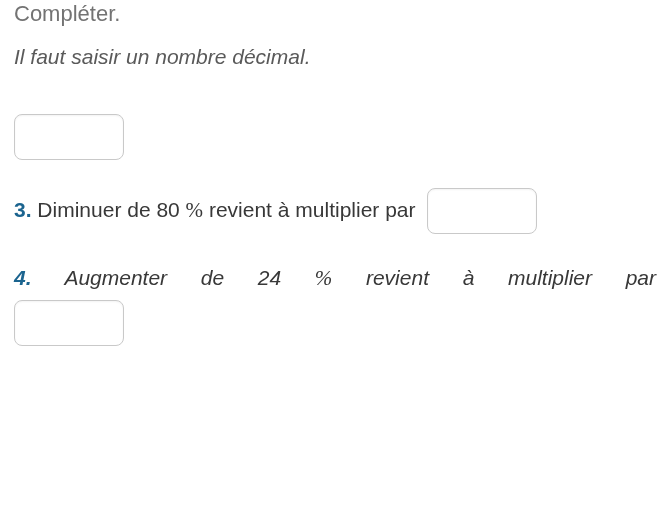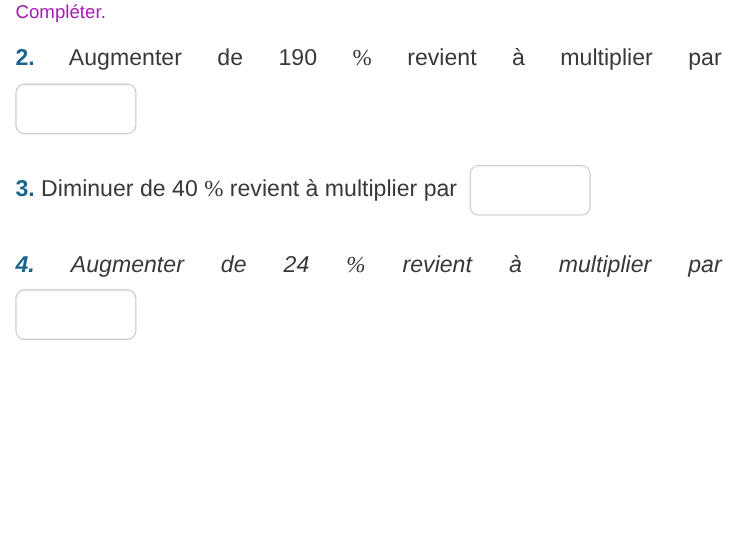--- a/index.html
+++ b/index.html
@@ -12,22 +12,22 @@
     background: #ffffff;
     color: #383838;
     width: 670px;
     height: 506px;
     overflow: hidden;
   }
   .container {
     padding: 0px 14px 0 14px;
   }
   .title {
-    font-size: 17px;
-    color: #a21caf;
+    font-size: 22px;
+    color: #737373;
     margin: 0 0 14px 0;
     line-height: 1.3;
   }
   .instruction {
     font-size: 21px;
     font-style: italic;
     color: #5a5a5a;
     margin: 0 0 38px 0;
     line-height: 1.3;
   }
@@ -68,31 +68,29 @@
     font-family: "Times New Roman", serif;
   }
 </style>
 </head>
 <body>
 
 <div class="container">
 
   <p class="title">Compléter.</p>
 
+  <p class="instruction">Il faut saisir un nombre décimal.</p>
 
 
   <div class="question" style="margin-bottom:28px;">
-    <div style="text-align:justify; text-align-last:justify;">
-      <span class="qnum">2.</span><span> Augmenter de 190 </span><span class="pct">%</span><span> revient à multiplier par</span>
-    </div>
     <input type="text" class="answer-input block-below" value="" style="">
   </div>
 
   <div class="question inline-input">
-    <span class="qnum">3.</span><span> Diminuer de 40 </span><span class="pct">%</span><span> revient à multiplier par</span>
+    <span class="qnum">3.</span><span> Diminuer de 80 </span><span class="pct">%</span><span> revient à multiplier par</span>
     <input type="text" class="answer-input" value="" style="">
   </div>
 
   <div class="question" style="margin-bottom:0;">
     <div style="text-align:justify; text-align-last:justify;font-style:italic;">
       <span class="qnum">4.</span><span> Augmenter de 24 </span><span class="pct">%</span><span> revient à multiplier par</span>
     </div>
     <input type="text" class="answer-input block-below" value="" style="">
   </div>
 

